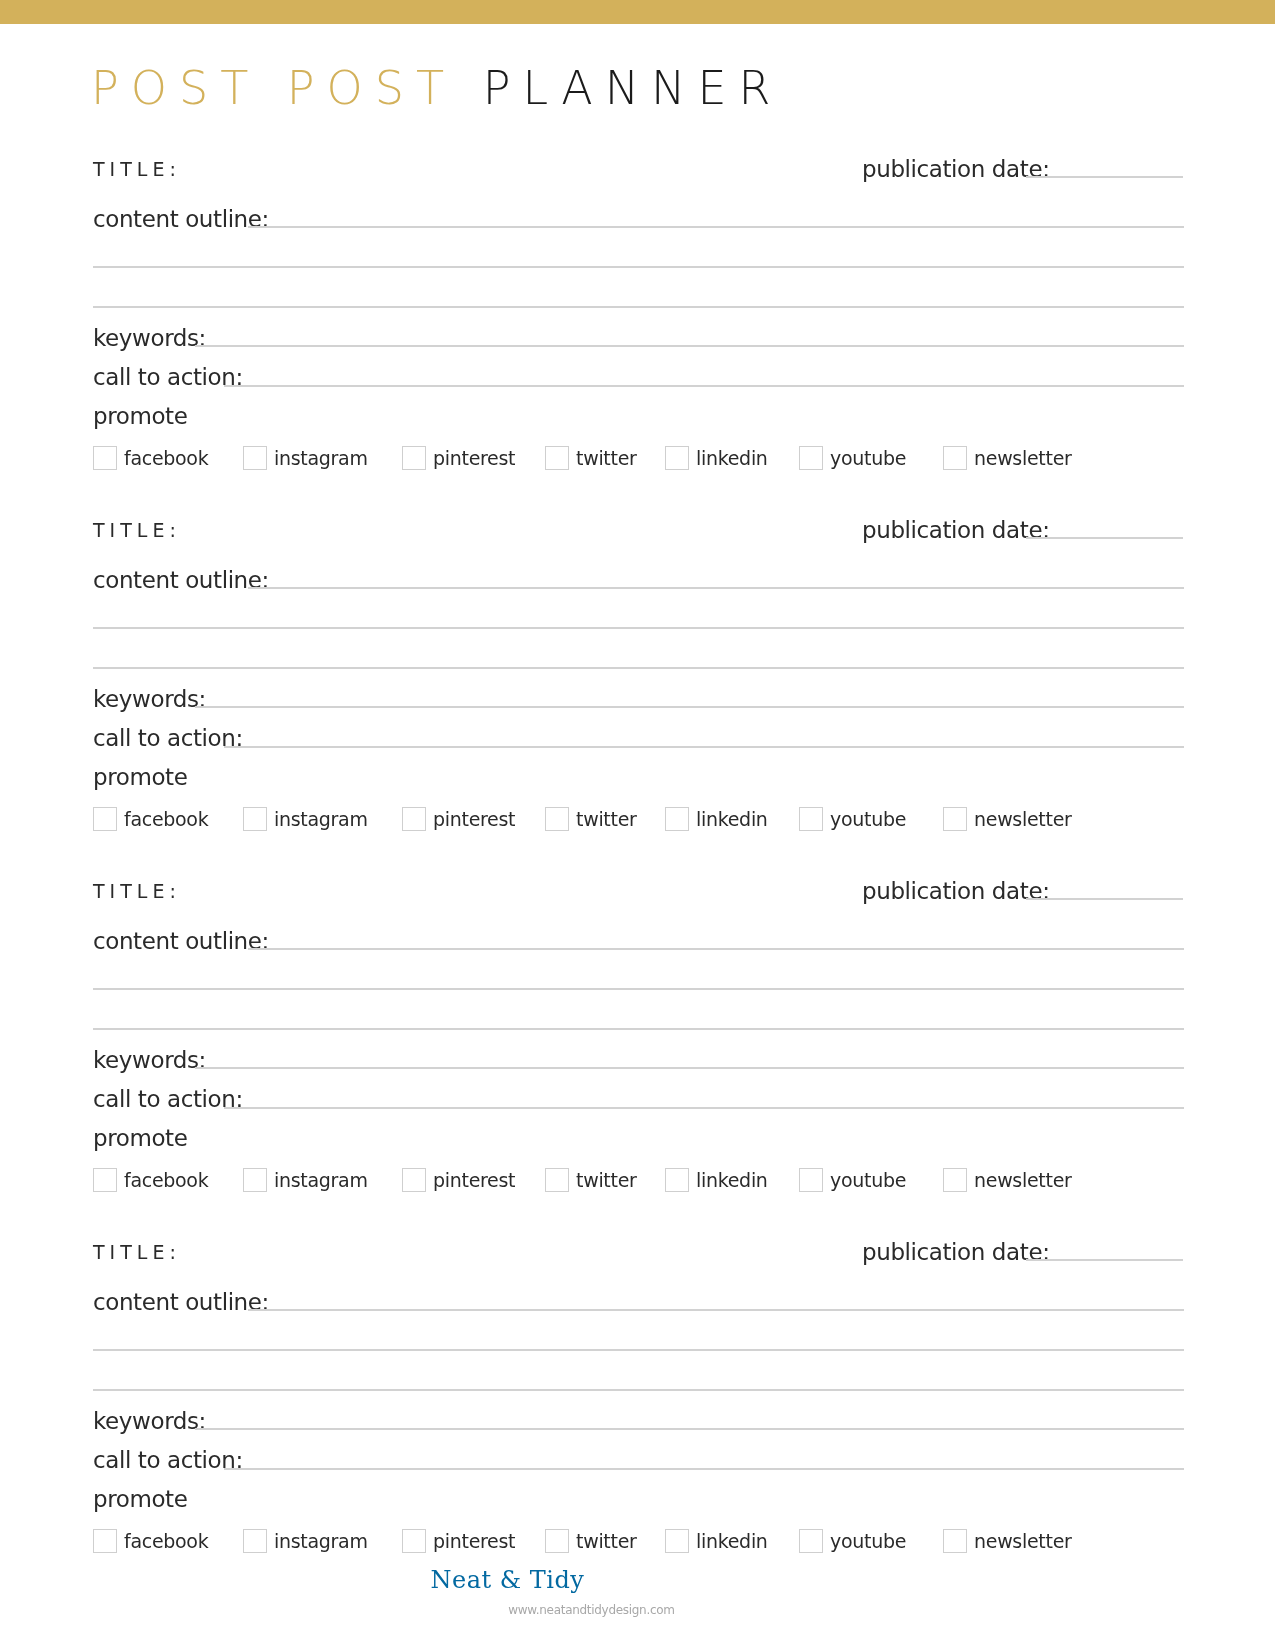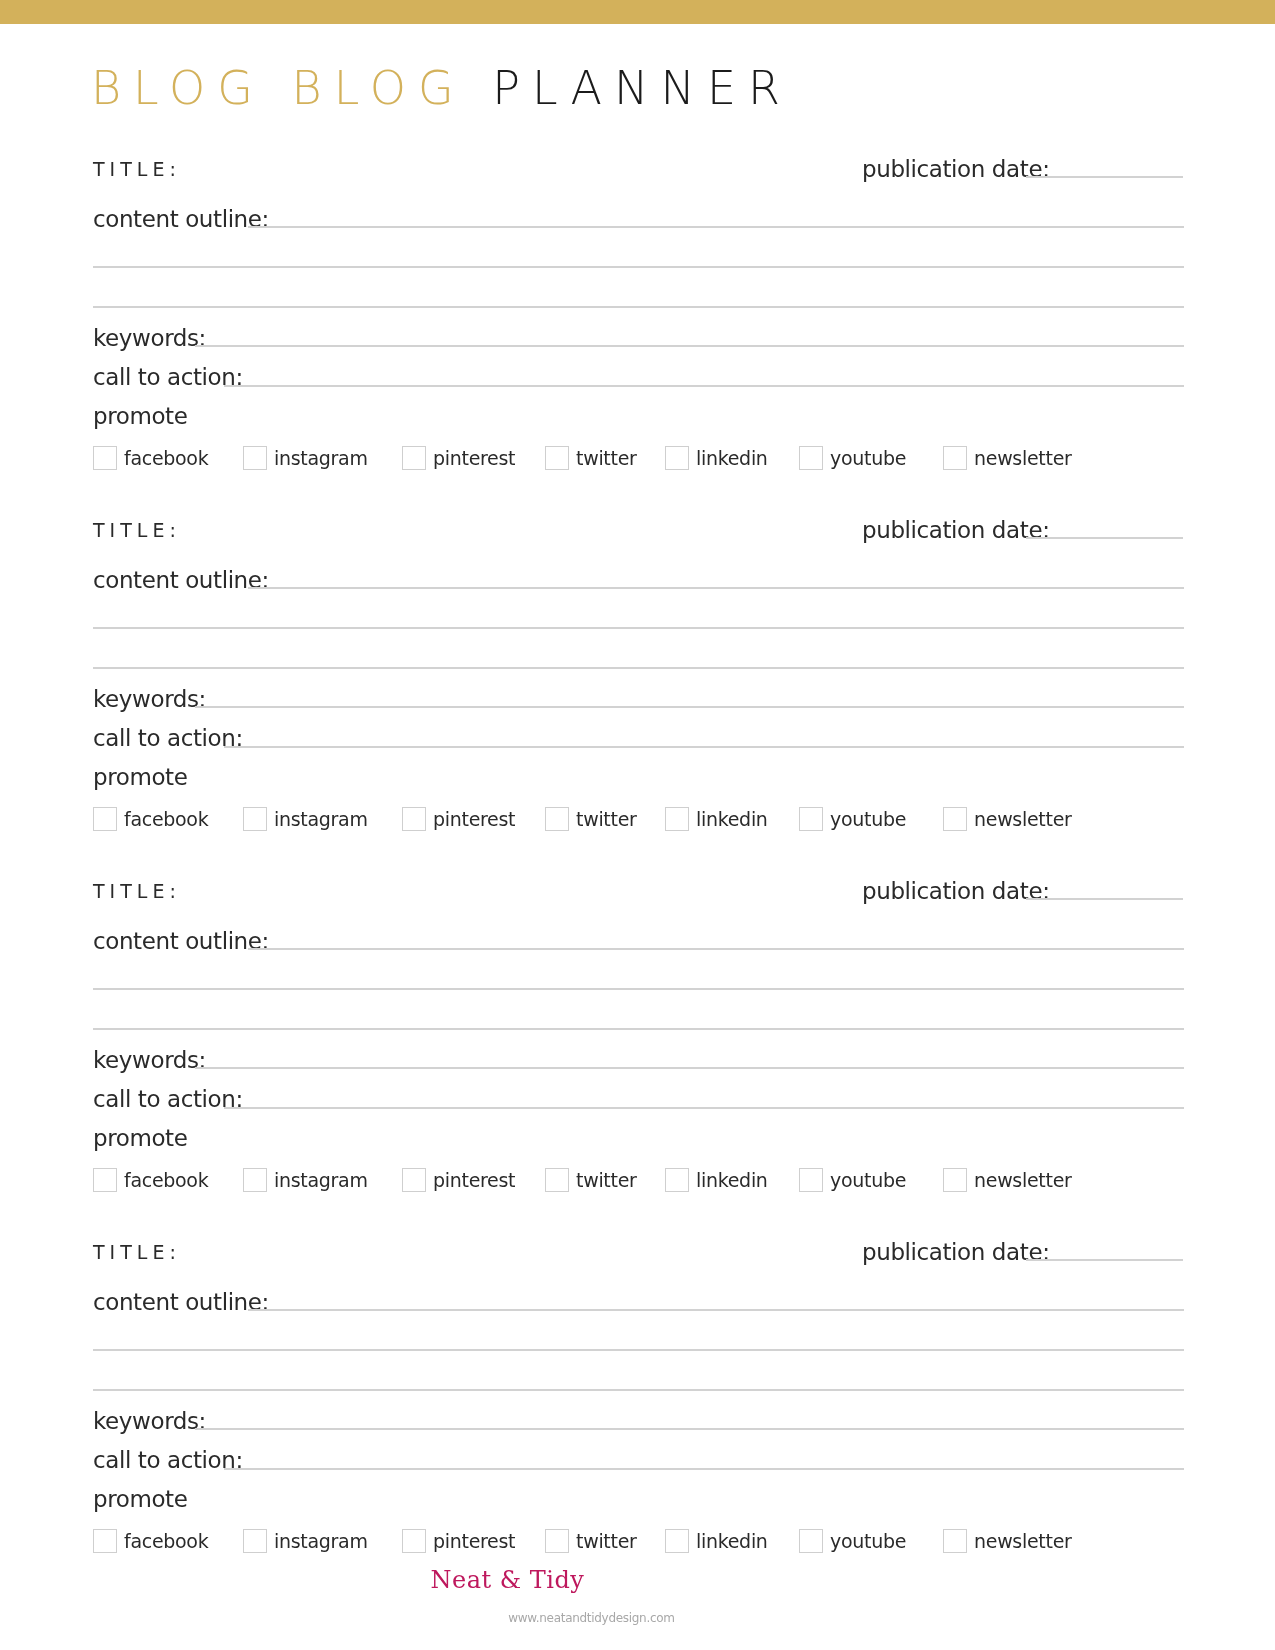--- a/index.html
+++ b/index.html
@@ -21,34 +21,34 @@
     font-family: "DejaVu Sans", sans-serif; letter-spacing: -0.4px;
   }
   .title-label { letter-spacing: 5px; font-size: 19px; }
   .rule { position: absolute; height: 0; border-top: 2px solid #d2d2d2; }
   .cbrow { position: absolute; left: 93px; top: 0; height: 28px; }
   .cb { position: absolute; top: 0; display: flex; align-items: center; height: 28px; }
   .cb .box { width: 24px; height: 24px; border: 1.5px solid #cfcfcf; box-sizing: border-box; background: #fff; margin-right: 7px; }
   .cb .txt { font-size: 19px; color: #2a2a2a; letter-spacing: -0.3px; white-space: nowrap; }
   .footer-brand {
     position: absolute; left: 0; width: 1015px; top: 1566px; text-align: center;
-    font-family: "DejaVu Serif", serif; font-size: 24px; color: #be185d; letter-spacing: 0.5px;
+    font-family: "DejaVu Serif", serif; font-size: 24px; color: #0369a1; letter-spacing: 0.5px;
   }
   .footer-url {
     position: absolute; left: 0; width: 1183px; top: 1603px; text-align: center;
-    font-family: "DejaVu Sans", sans-serif; font-size: 12px; color: #a8a8a8; letter-spacing: -0.3px; margin-top: 8px;
+    font-family: "DejaVu Sans", sans-serif; font-size: 12px; color: #a8a8a8; letter-spacing: -0.3px;
   }
 </style>
 </head>
 <body>
 
 <div class="topbar"></div>
 
 <div class="page-title">
-  <span class="gold">BLOG BLOG</span>
+  <span class="gold">POST POST</span>
   <span class="dark">PLANNER</span>
 </div>
 
 <div id="sections">
   <div class="section" style="top: 0px;">
     <span class="label title-label" style="left:93px; top:157px;">TITLE:</span>
     <div class="rule" style="left:190px; width:0; top:178px; border:none;"></div>
 
     <span class="label" style="left:862px; top:157px;">publication date:</span>
     <div class="rule" style="left:1026px; width:157px; top:176px;"></div>

